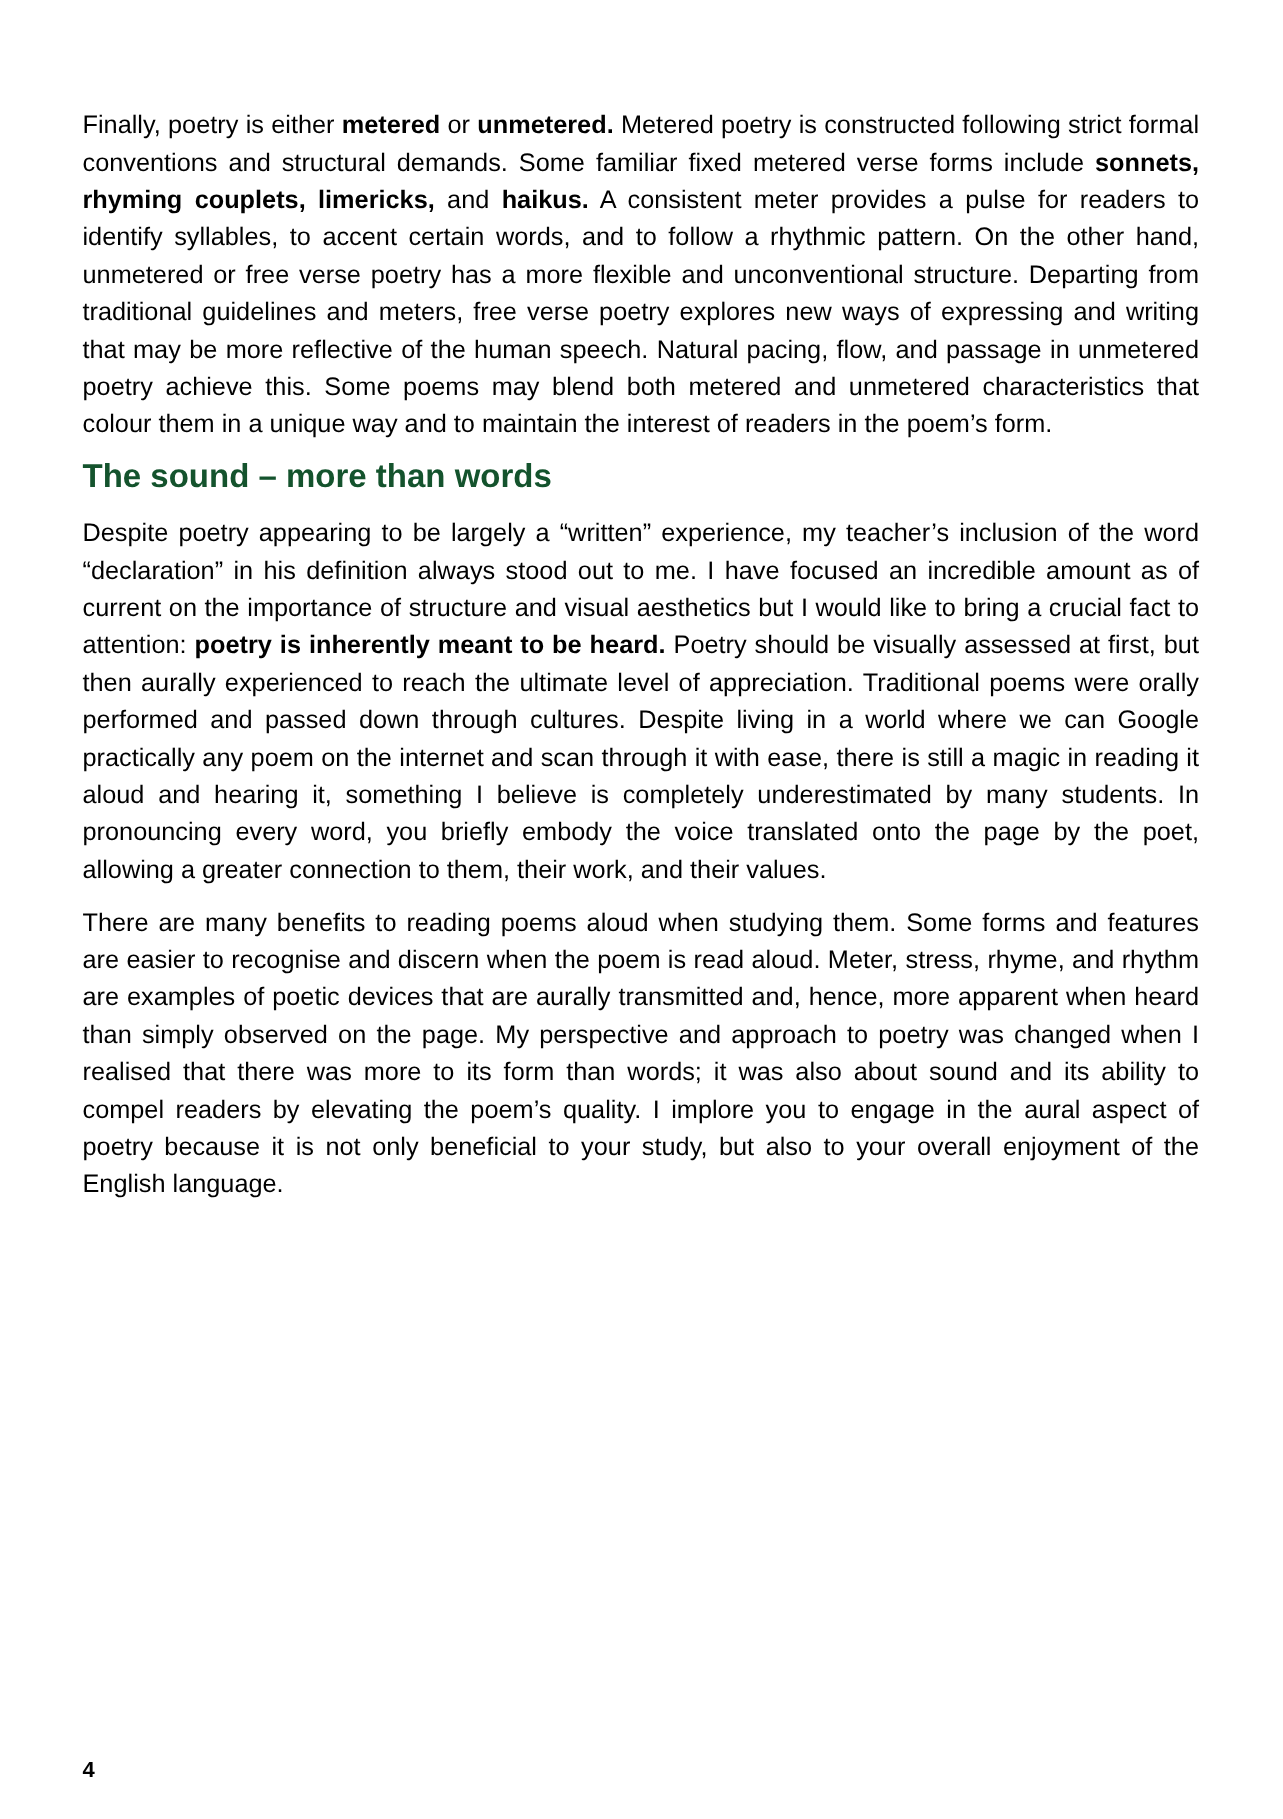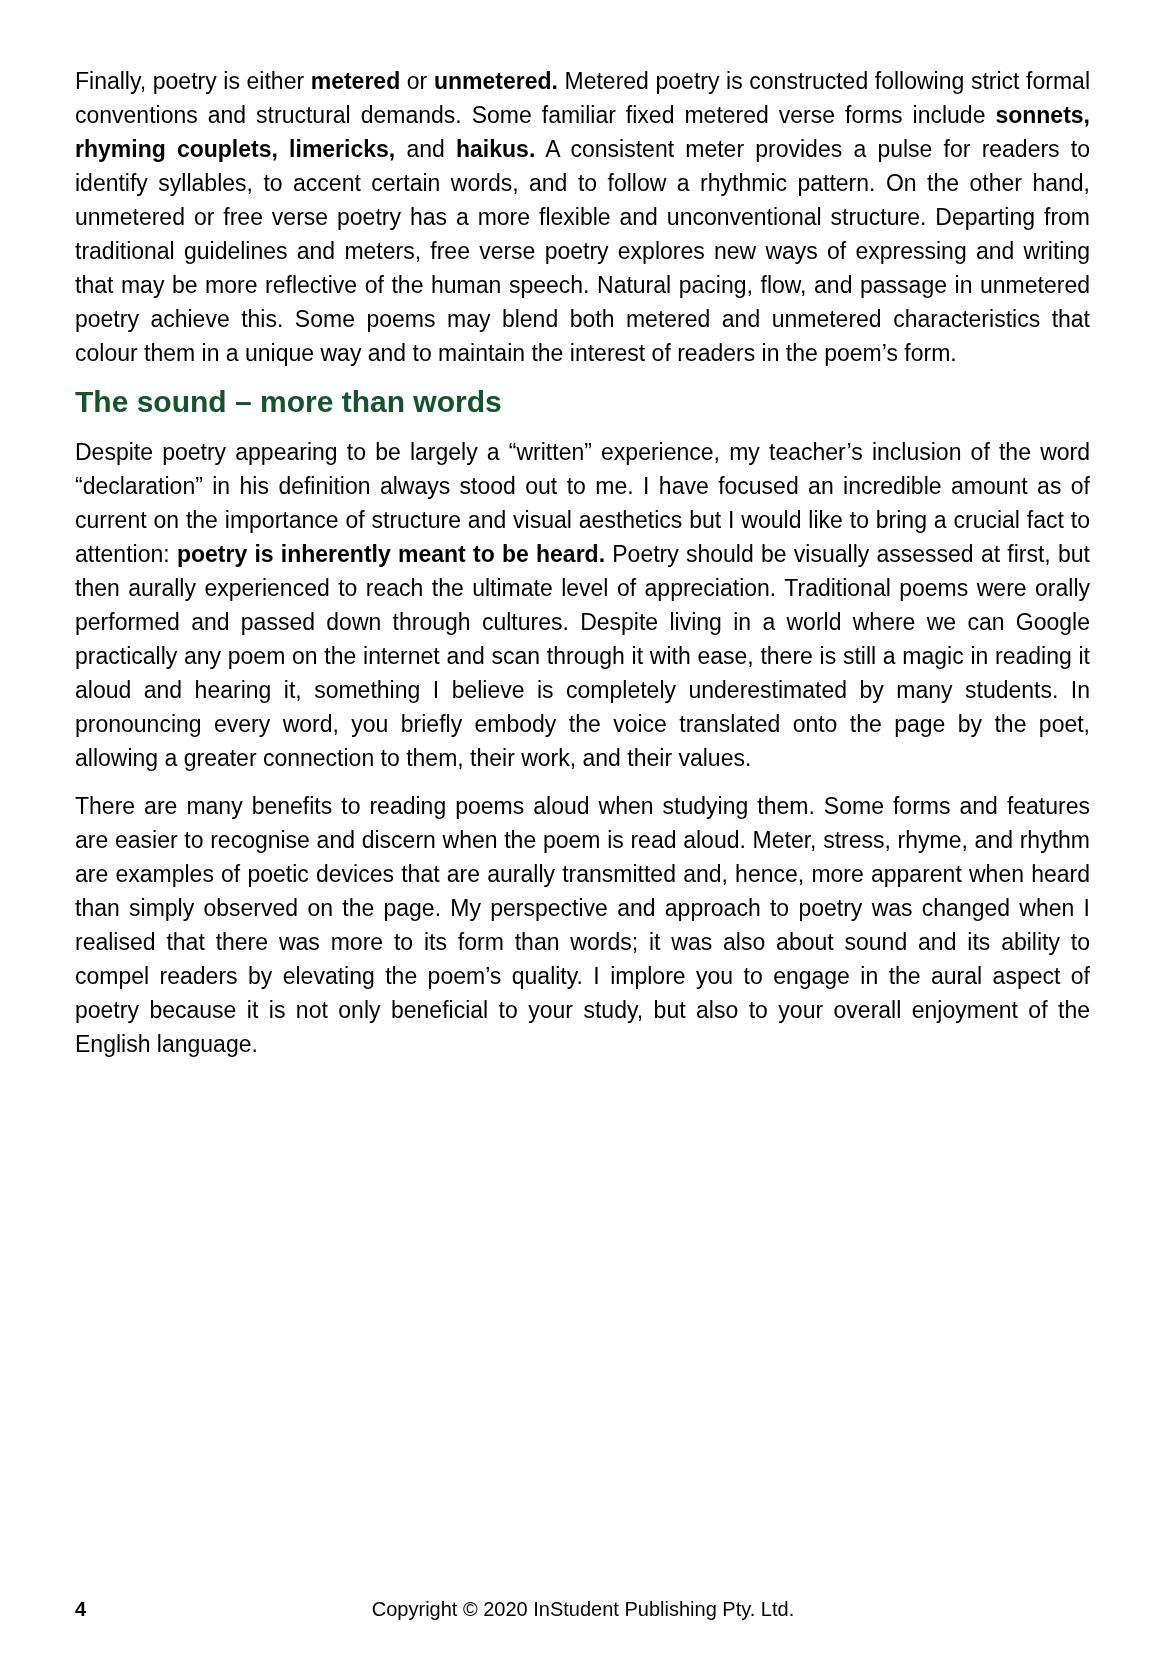--- a/index.html
+++ b/index.html
@@ -14,21 +14,21 @@
     background: #ffffff;
     color: #000000;
     font-family: "Liberation Sans", sans-serif;
     overflow: hidden;
   }
   .content {
     position: absolute;
     top: 0;
     left: 75px;
     width: 1015px;
-    padding-top: 64px;
+    padding-top: 96px;
   }
   .body-par {
     font-size: 23px;
     line-height: 34px;
     text-align: justify;
     margin: 0 0 14px 0;
     color: #000000;
   }
   .body-par b {
     font-weight: bold;
@@ -74,16 +74,15 @@
     <h2 class="section-heading">The sound – more than words</h2>
 
     <p class="body-par"><span>Despite poetry appearing to be largely a “written” experience, my teacher’s inclusion of the word “declaration” in his definition always stood out to me. I have focused an incredible amount as of current on the importance of structure and visual aesthetics but I would like to bring a crucial fact to attention: </span><b>poetry is inherently meant to be heard.</b><span> Poetry should be visually assessed at first, but then aurally experienced to reach the ultimate level of appreciation. Traditional poems were orally performed and passed down through cultures. Despite living in a world where we can Google practically any poem on the internet and scan through it with ease, there is still a magic in reading it aloud and hearing it, something I believe is completely underestimated by many students. In pronouncing every word, you briefly embody the voice translated onto the page by the poet, allowing a greater connection to them, their work, and their values.</span></p>
 
     <p class="body-par"><span>There are many benefits to reading poems aloud when studying them. Some forms and features are easier to recognise and discern when the poem is read aloud. Meter, stress, rhyme, and rhythm are examples of poetic devices that are aurally transmitted and, hence, more apparent when heard than simply observed on the page. My perspective and approach to poetry was changed when I realised that there was more to its form than words; it was also about sound and its ability to compel readers by elevating the poem’s quality. I implore you to engage in the aural aspect of poetry because it is not only beneficial to your study, but also to your overall enjoyment of the English language.</span></p>
 
   </div>
 
   <div class="footer">
     <span class="page-number">4</span>
-    <div class="copyright">Copyright © 2020 InStudent Publishing Pty. Ltd.</div>
   </div>
 
 </div>
 
 </body></html>

